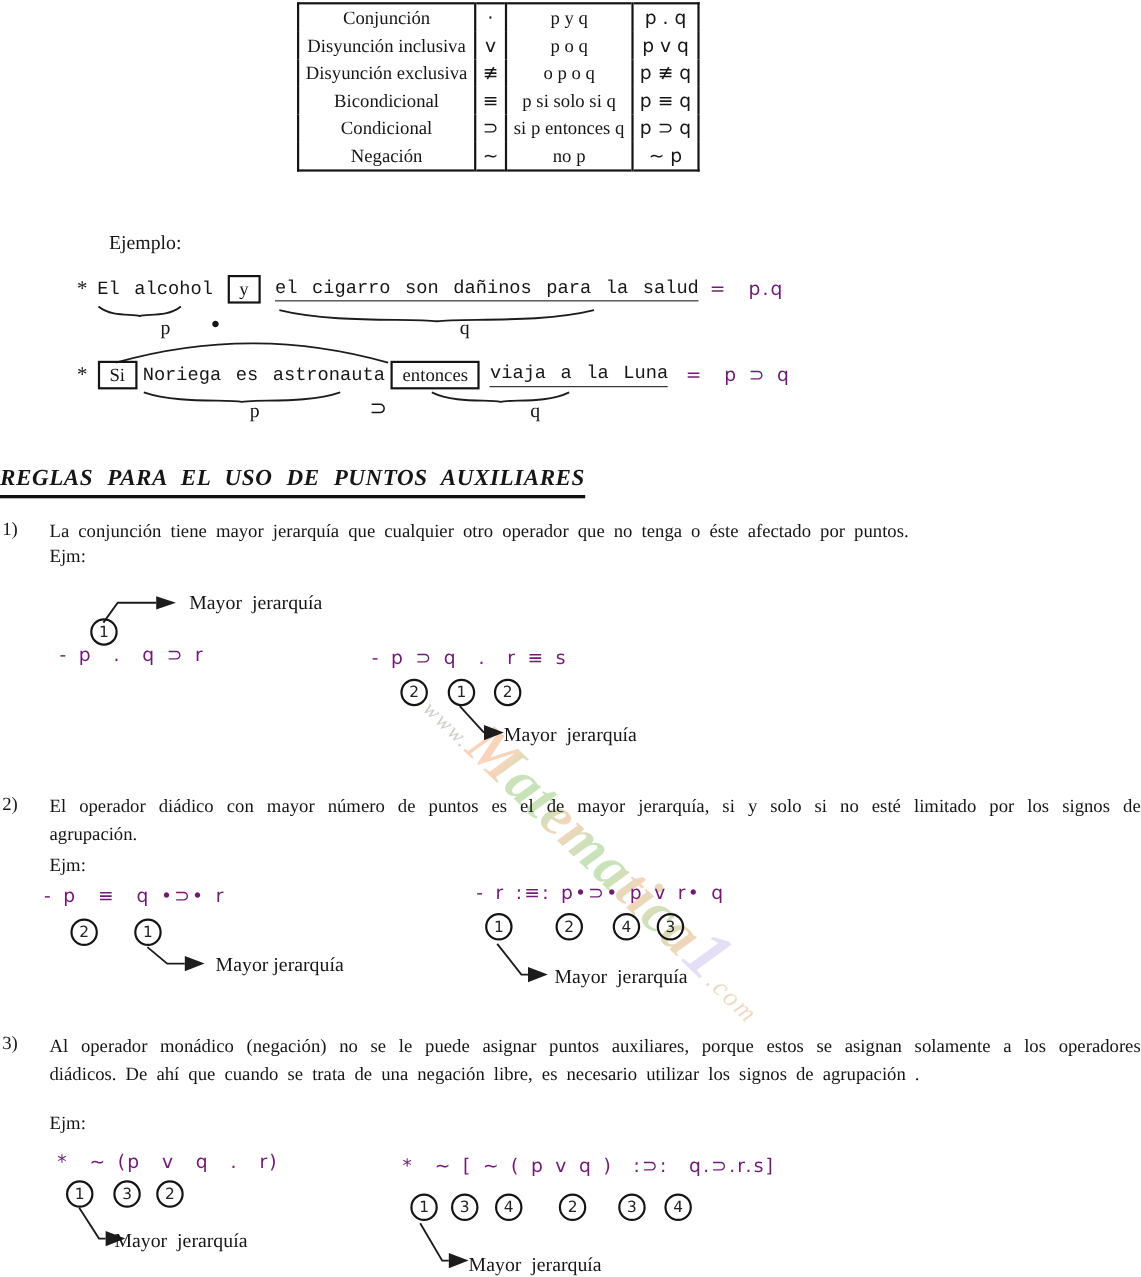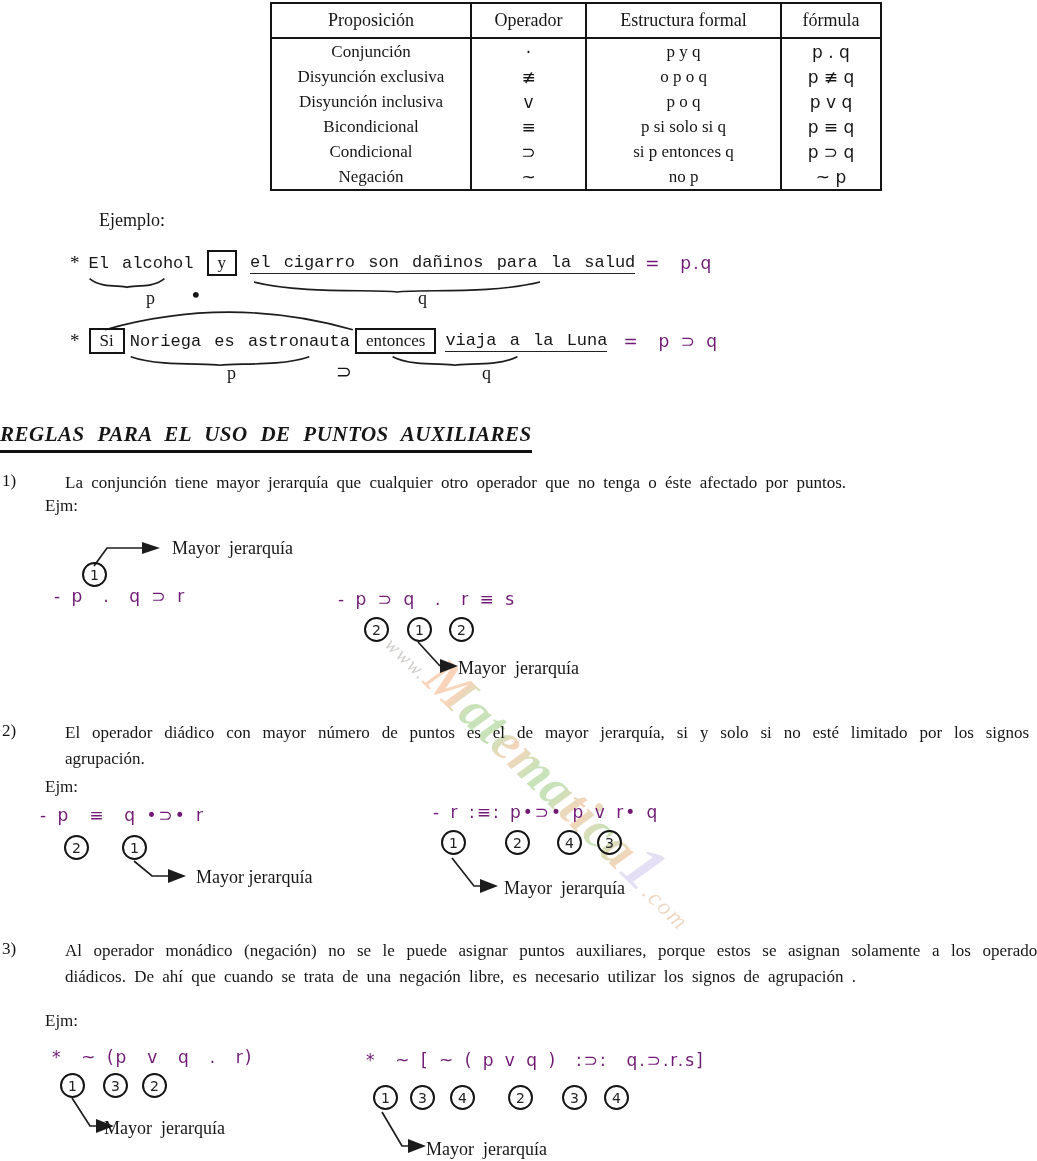--- a/index.html
+++ b/index.html
@@ -14,21 +14,21 @@
   table.ops th, table.ops td{
     border-left:2px solid #141414;text-align:center;padding:0 6px;font-weight:normal;
   }
   table.ops th:first-child, table.ops td:first-child{border-left:none;}
   table.ops tr.head th{border-bottom:2px solid #141414;height:33px;font-size:18px;}
   table.ops td{height:25px;font-size:17px;}
   .c0{width:186px;} .c1{width:101px;} .c2{width:181px;} .c3{width:86px;}
   td.sym{font-family:"DejaVu Sans", sans-serif;font-size:15px;}
 
   
-  .para{font-size:17px;line-height:25.5px;word-spacing:4px;text-align:justify;margin-left:20px;}
+  .para{font-size:17px;line-height:25.5px;word-spacing:4px;text-align:justify;}
   .rule-num{font-size:17px;}
   .ejm{font-size:17px;}
   .mj{font-size:18px;white-space:pre;}
   .label-sm{font-size:18px;margin-left:24px;}
   .expr{font-family:"DejaVu Sans", sans-serif;font-size:17px;letter-spacing:2px;word-spacing:2px;white-space:pre;color:#701a75;}
   .section-heading{
     font-size:21px;font-weight:bold;font-style:italic;letter-spacing:.5px;word-spacing:7px;
     border-bottom:3px solid #111;padding-bottom:3px;display:inline-block;
   }
   .phrase{font-size:17px;word-spacing:3px;font-family:Liberation Mono, monospace;}
@@ -68,43 +68,37 @@
 
 <div class="abs watermark">
   <span class="wm-prefix">www.</span>
     <span class="wm-name">Matematica</span>
     <span class="wm-one">1</span>
     <span class="wm-suffix">.com</span>
 </div>
 
 <table class="ops abs" style="left:270px;top:2px;">
   <tbody>
-      <tr class="head">
-    <th class="c0">Proposición</th>
-    <th class="c1">Operador</th>
-    <th class="c2">Estructura formal</th>
-    <th class="c3">fórmula</th>
-  </tr>
   <tr>
     <td>Conjunción</td>
     <td class="sym">·</td>
     <td>p y q</td>
     <td class="sym">p . q</td>
   </tr>
   <tr>
+    <td>Disyunción inclusiva</td>
+    <td class="sym">v</td>
+    <td>p o q</td>
+    <td class="sym">p v q</td>
+  </tr>
+  <tr>
     <td>Disyunción exclusiva</td>
     <td class="sym">≢</td>
     <td>o p o q</td>
     <td class="sym">p ≢ q</td>
-  </tr>
-  <tr>
-    <td>Disyunción inclusiva</td>
-    <td class="sym">v</td>
-    <td>p o q</td>
-    <td class="sym">p v q</td>
   </tr>
   <tr>
     <td>Bicondicional</td>
     <td class="sym">≡</td>
     <td>p si solo si q</td>
     <td class="sym">p ≡ q</td>
   </tr>
   <tr>
     <td>Condicional</td>
     <td class="sym">⊃</td>

